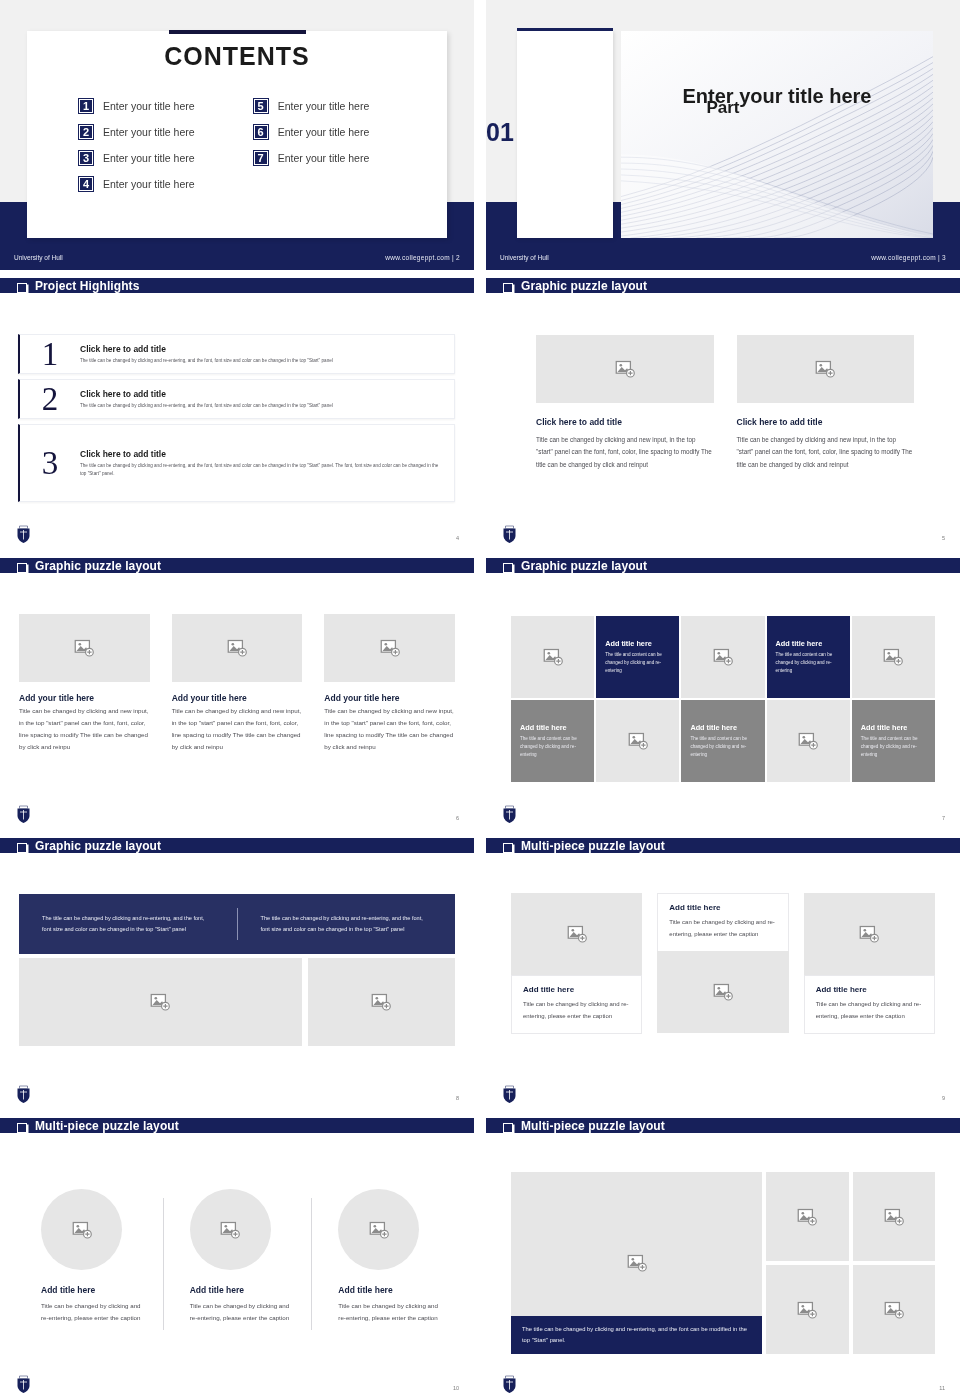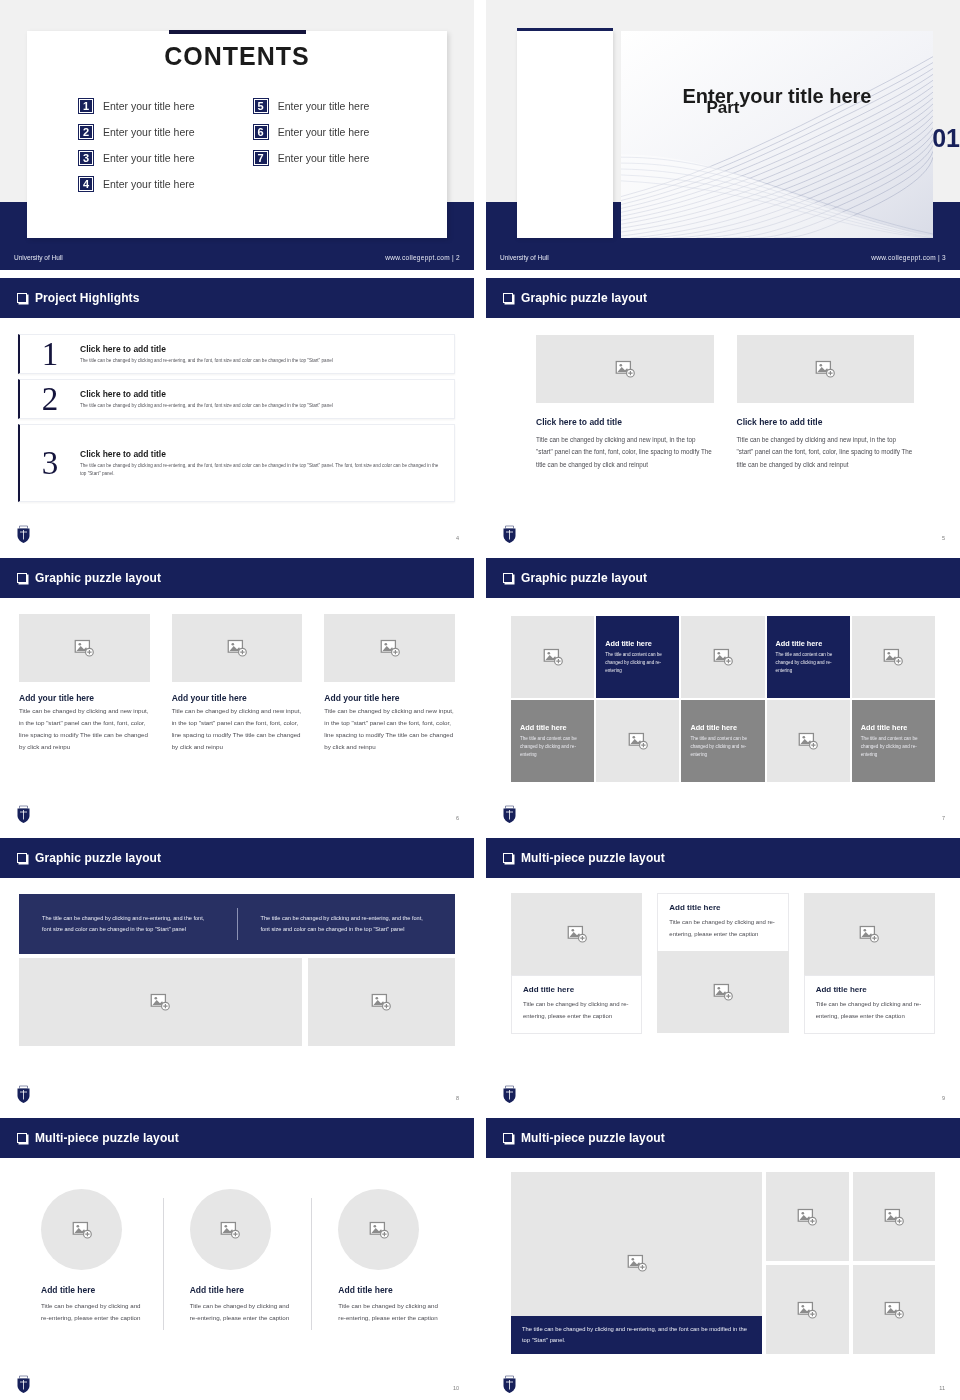--- a/index.html
+++ b/index.html
@@ -78,39 +78,39 @@
     background: #fff; box-shadow: 1px 1px 4px rgba(0,0,0,.13);
   }
   .s-part .leftcard .bar {
     position: absolute; left: 0; top: -3px; width: 96px; height: 3px; background: #17205a;
   }
   .s-part .p-word {
     position: absolute; left: 0; right: 0; top: 98px; text-align: center;
     font-size: 17px; font-weight: bold; color: #1b1b1b;
   }
   .s-part .p-num {
-    position: absolute; left: 0; right: 0; top: 124px; text-align: right;
+    position: absolute; left: 0; right: 0; top: 118px; text-align: left;
     font-size: 25px; font-weight: bold; color: #17205a;
   }
   .s-part .rightimg {
     position: absolute; left: 135px; right: 27px; top: 31px; bottom: 32px;
     background:
       linear-gradient(150deg, #fdfdfe 0%, #f4f5f8 40%, #e7e9f0 72%, #dcdfe9 100%);
     overflow: hidden;
   }
   .s-part .rightimg .wavewrap { position: absolute; inset: 0; }
   .s-part .ptitle {
     position: absolute; left: 0; right: 0; top: 54px; text-align: center;
     font-size: 20px; font-weight: bold; color: #1b1b1b; z-index: 3;
   }
 
   
   .hdr {
-    position: absolute; left: 0; right: 0; top: 0; height: 40px;
-    background: #17205a; display: flex; align-items: center; gap: 8px;
+    position: absolute; left: 0; right: 0; top: 0; height: 15px;
+    background: #17205a; display: flex; align-items: flex-end; gap: 8px;
     padding-left: 17px;
   }
   .hdr .sq {
     width: 10px; height: 10px; border: 1.6px solid #ffffff; background: transparent;
     box-shadow: 1.5px 1.5px 0 0 #ffffff;
   }
   .hdr .htxt { color: #ffffff; font-size: 12px; font-weight: bold; letter-spacing: .1px; }
   .pagenum {
     position: absolute; right: 15px; bottom: 9px; font-size: 5.5px; color: #7d7d7d;
   }

